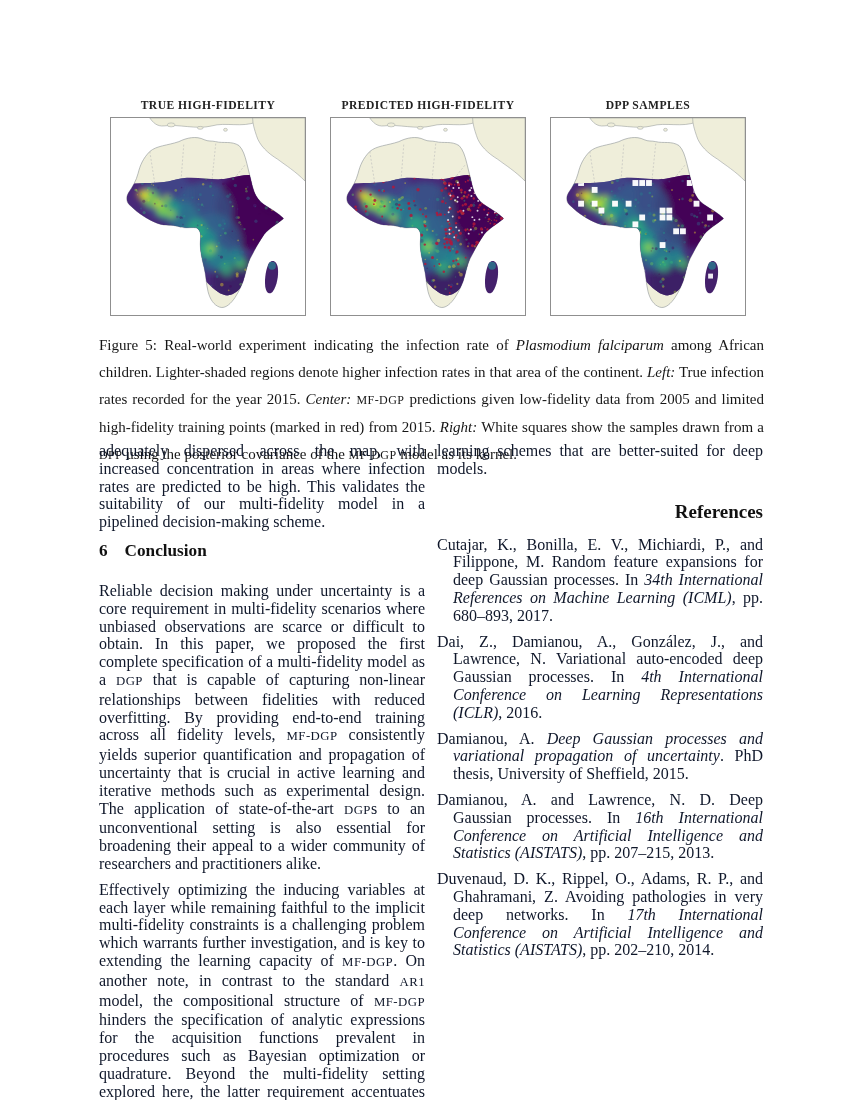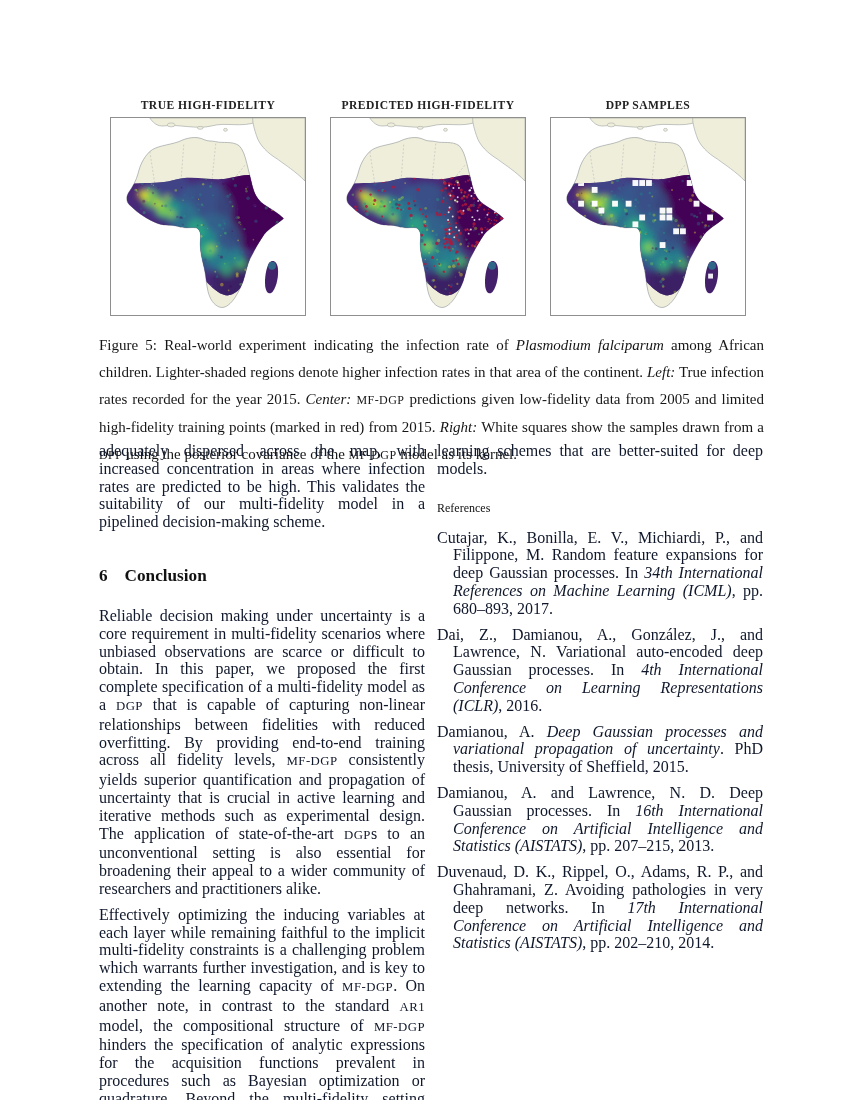--- a/index.html
+++ b/index.html
@@ -16,24 +16,24 @@
   .map svg{display:block;width:100%;height:100%;}
 
   .caption{position:absolute;left:99px;top:332px;width:665px;
     font-size:15px;line-height:27px;text-align:justify;color:#161616;}
 
   .col{position:absolute;top:442px;width:326px;}
   .col-left{left:99px}.col-right{left:437px}
 
   .col p{margin:0 0 8px 0;font-size:16px;line-height:17.8px;text-align:justify;color:#0f172a;}
 
-  .section-heading{margin:35px 0 21px 0;font-size:17.2px;font-weight:bold;color:#111;}
+  .section-heading{margin:10px 0 21px 0;font-size:17.2px;font-weight:bold;color:#111;}
   .section-heading .num{margin-right:17px;}
 
-  .refs-heading{margin:23px 0 13px 0;font-size:12px;font-weight:normal;color:#111;}
+  .refs-heading{margin:23px 0 13px 0;font-size:19px;font-weight:bold;color:#111;text-align:right;}
 
   .ref{margin:0 0 6.5px 0;font-size:14.3px;line-height:17.3px;text-align:justify;
     padding-left:16px;text-indent:-16px;color:#161616;}
 
   .i{font-style:italic;}
   .sc{font-size:.8em;letter-spacing:.45px;}
 </style>
 </head>
 <body>
 

